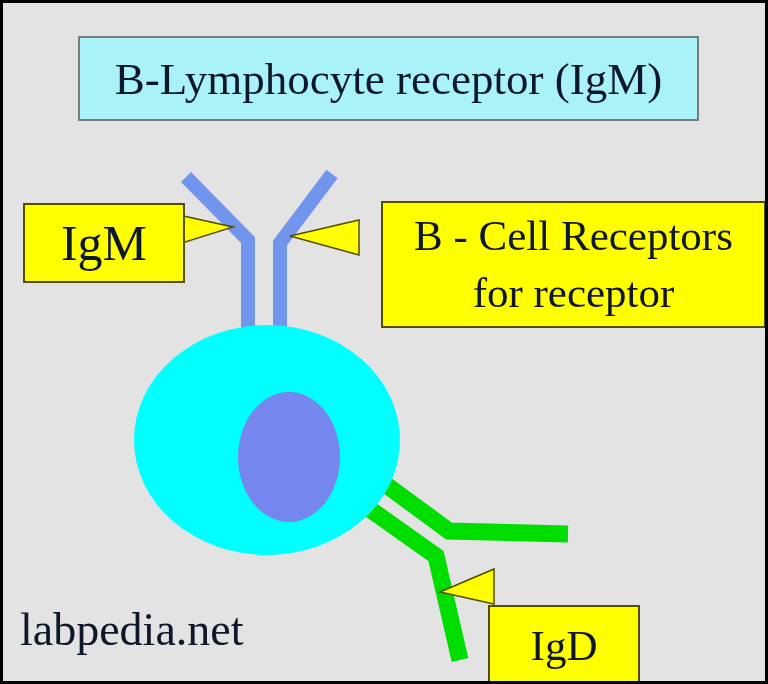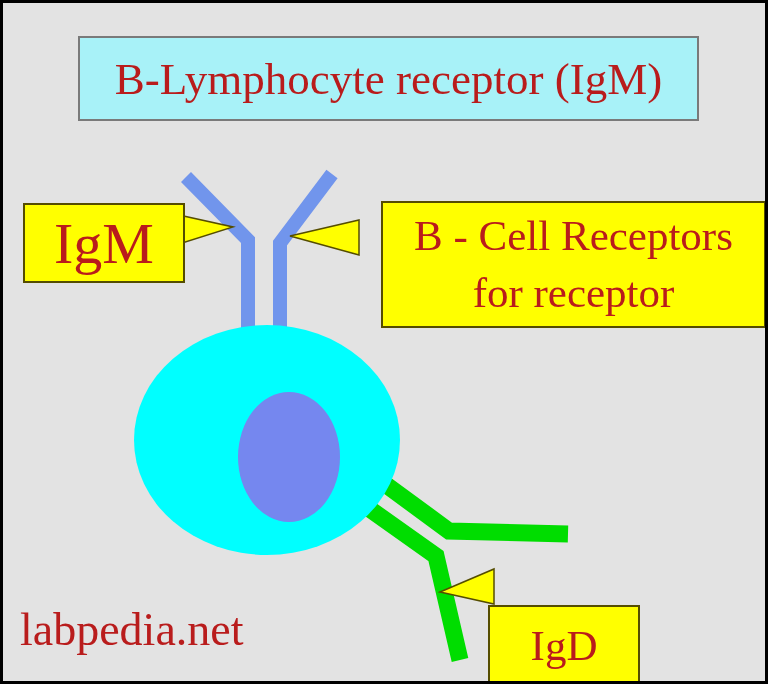--- a/index.html
+++ b/index.html
@@ -4,40 +4,40 @@
 <style>
   html,body{margin:0;padding:0;background:#ffffff;}
   .stage{
     position:relative;
     width:768px;height:684px;
     box-sizing:border-box;
     background:#e3e3e3;
     border:3px solid #000000;
     overflow:hidden;
     font-family:"Liberation Serif","DejaVu Serif",serif;
-    color:#b91c1c;
+    color:#0f172a;
   }
   .stage svg{position:absolute;left:0;top:0;}
   .box{
     position:absolute;
     box-sizing:border-box;
     display:flex;align-items:center;justify-content:center;
     text-align:center;
   }
   .title-box{
     left:75px;top:33px;width:621px;height:85px;
     background:#a8f2f8;
     border:2px solid #7a7a7a;
     font-size:45px;
   }
   .label-box{
     background:#ffff00;
     border:2px solid #554d00;
   }
-  .igm-box{left:20px;top:200px;width:162px;height:80px;font-size:58px;}
+  .igm-box{left:20px;top:200px;width:162px;height:80px;font-size:50px;}
   .bcr-box{left:350px;top:198px;width:385px;height:127px;font-size:43px;line-height:1.32;flex-direction:column;margin-left:28px;}
   .igd-box{left:485px;top:562px;width:152px;height:81px;font-size:43px;margin-top:40px;}
   .watermark{
     position:absolute;left:17px;top:600px;
     font-size:46px;
   }
 </style>
 </head>
 <body>
 

